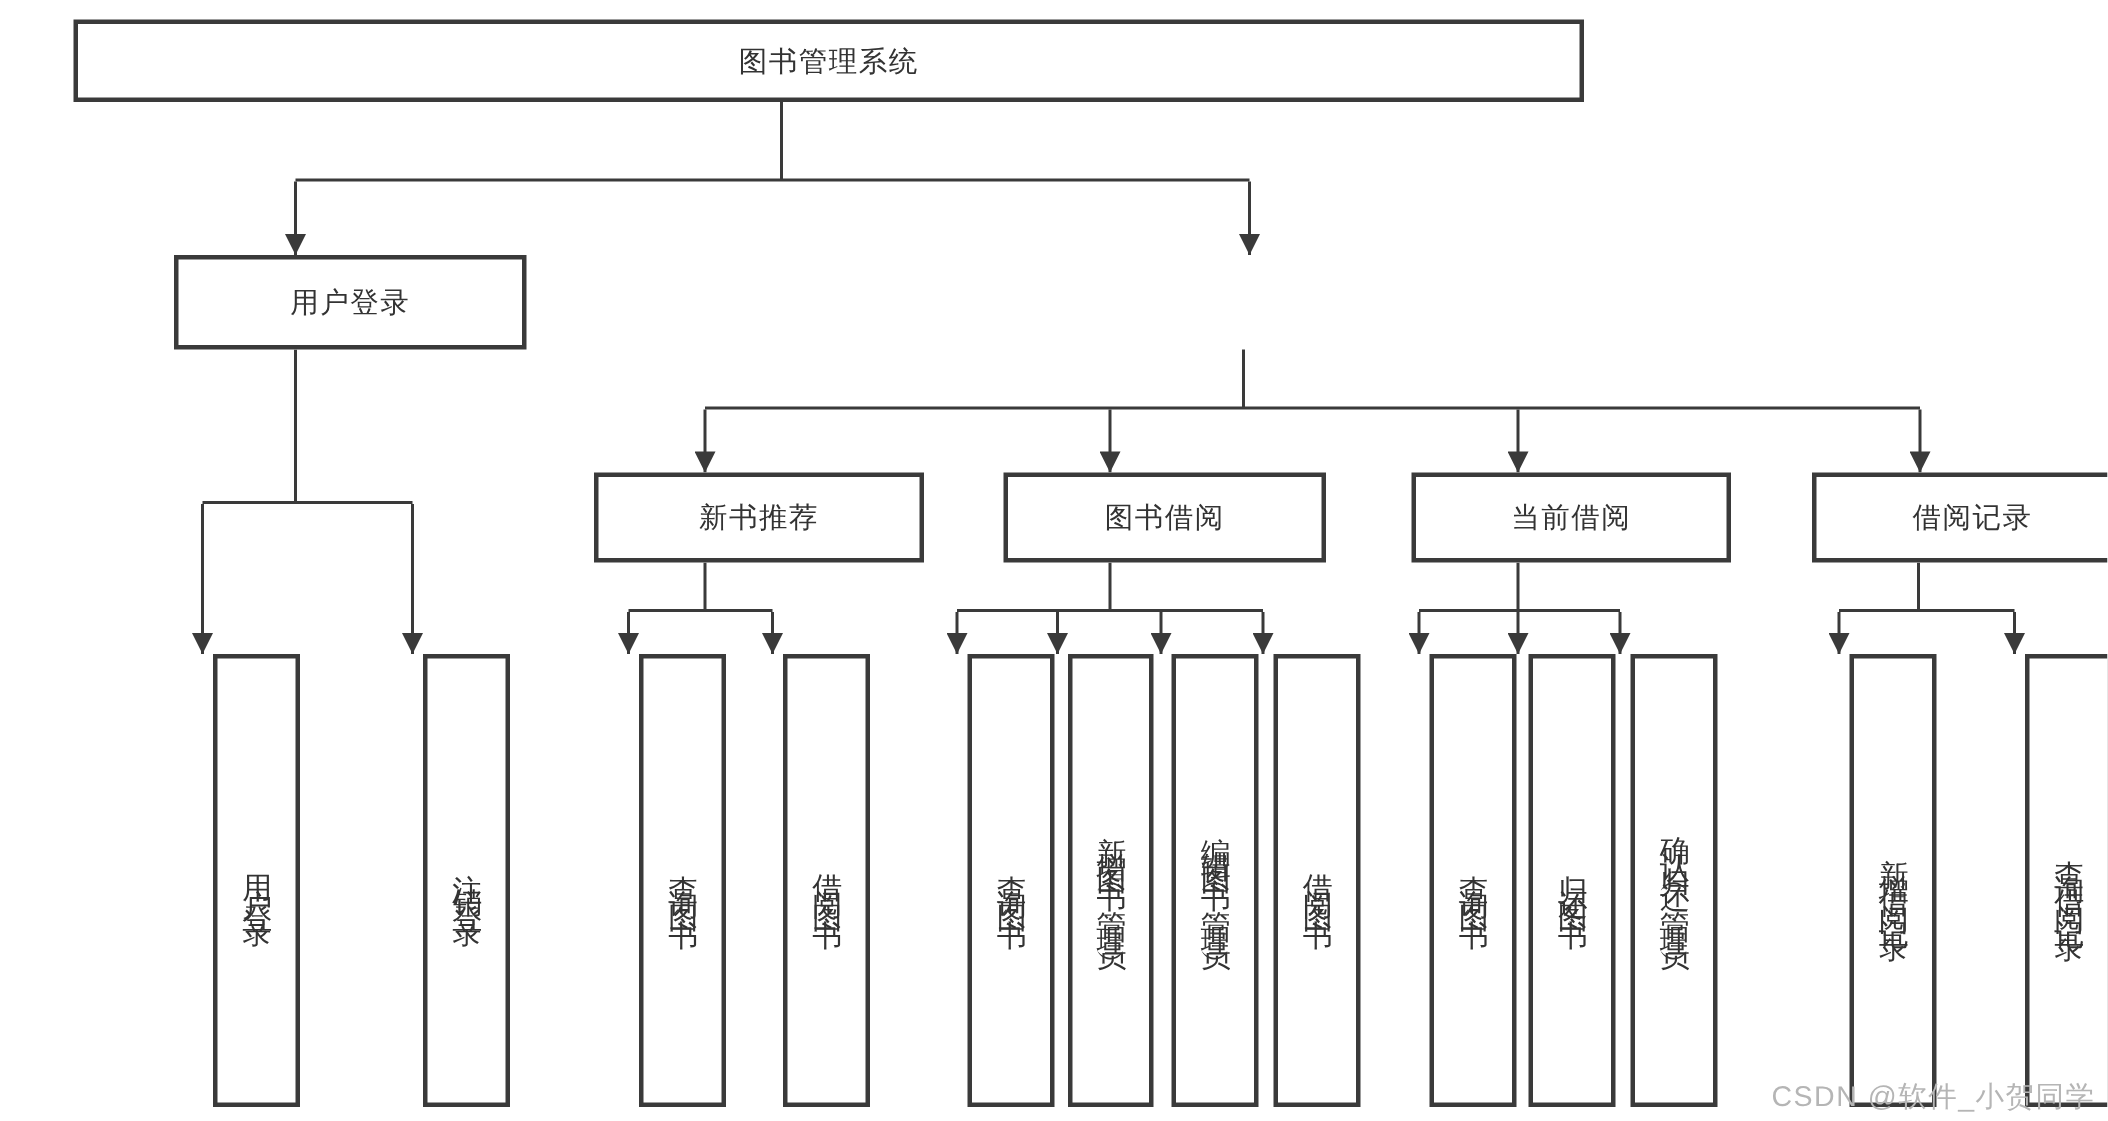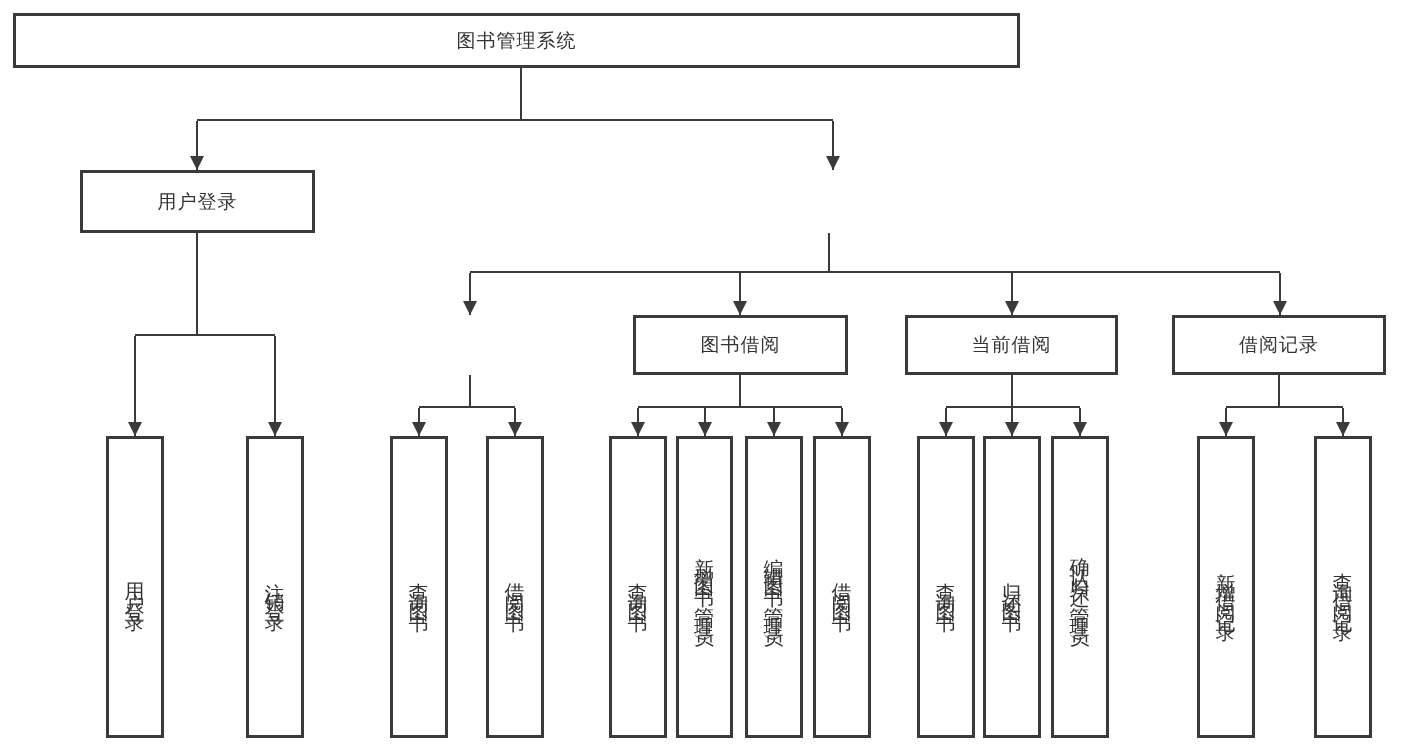--- a/index.html
+++ b/index.html
@@ -7,21 +7,21 @@
     position:relative;width:1405px;height:747px;background:#fff;overflow:hidden;
     font-family:"Liberation Sans","DejaVu Sans",sans-serif;
   }
   .wires{position:absolute;left:0;top:0;width:1405px;height:747px;}
   .wires path{stroke:var(--line,#3a3a3a);stroke-width:2;fill:none;}
   .wires .ah{fill:var(--line,#3a3a3a);stroke:none;}
   .box{
     position:absolute;border:3px solid var(--border,#3a3a3a);background:#fff;
     display:flex;align-items:center;justify-content:center;
     color:var(--text,#333333);font-size:19px;letter-spacing:1px;
-    box-sizing:border-box;white-space:nowrap;
+    box-sizing:border-box;white-space:nowrap;margin-left:36px;
   }
   .vbox{
     writing-mode:vertical-rl;text-orientation:mixed;
     font-size:20px;letter-spacing:10px;line-height:1;
     white-space:normal;
   }
   .watermark{
     position:absolute;right:8px;bottom:3px;
     color:var(--watermark,#b5b5b5);font-size:19px;letter-spacing:1px;
   }
@@ -64,20 +64,21 @@
     <path marker-end="url(#arw)" d="M1012,408 V436"></path>
     <path marker-end="url(#arw)" d="M1080,408 V436"></path>
     <path marker-end="url(#arw)" d="M1226,408 V436"></path>
     <path marker-end="url(#arw)" d="M1343,408 V436"></path>
   </svg>
 
   <div class="box" style="left:13px;top:13px;width:1007px;height:55px;">图书管理系统</div>
 
   <div class="box" style="left:80px;top:170px;width:235px;height:63px;">用户登录</div>
 
+  <div class="box" style="left:360px;top:315px;width:220px;height:60px;">新书推荐</div>
   <div class="box" style="left:905px;top:315px;width:213px;height:60px;">当前借阅</div>
   <div class="box" style="left:633px;top:315px;width:215px;height:60px;">图书借阅</div>
   <div class="box" style="left:1172px;top:315px;width:214px;height:60px;">借阅记录</div>
 
   <div class="box vbox" style="left:106px;top:436px;width:58px;height:302px;">用户登录</div>
   <div class="box vbox" style="left:246px;top:436px;width:58px;height:302px;">注销登录</div>
 
   <div class="box vbox" style="left:390px;top:436px;width:58px;height:302px;">查询图书</div>
   <div class="box vbox" style="left:486px;top:436px;width:58px;height:302px;">借阅图书</div>
 
@@ -86,13 +87,14 @@
   <div class="box vbox" style="left:745px;top:436px;width:58px;height:302px;">编辑图书（管理员）</div>
   <div class="box vbox" style="left:813px;top:436px;width:58px;height:302px;">借阅图书</div>
 
   <div class="box vbox" style="left:917px;top:436px;width:58px;height:302px;">查询图书</div>
   <div class="box vbox" style="left:983px;top:436px;width:58px;height:302px;">归还图书</div>
   <div class="box vbox" style="left:1051px;top:436px;width:58px;height:302px;">确认归还（管理员）</div>
 
   <div class="box vbox" style="left:1197px;top:436px;width:58px;height:302px;">新增借阅记录</div>
   <div class="box vbox" style="left:1314px;top:436px;width:58px;height:302px;">查询借阅记录</div>
 
+  <div class="watermark">CSDN @软件_小贺同学</div>
 </div>
 
 </body></html>

